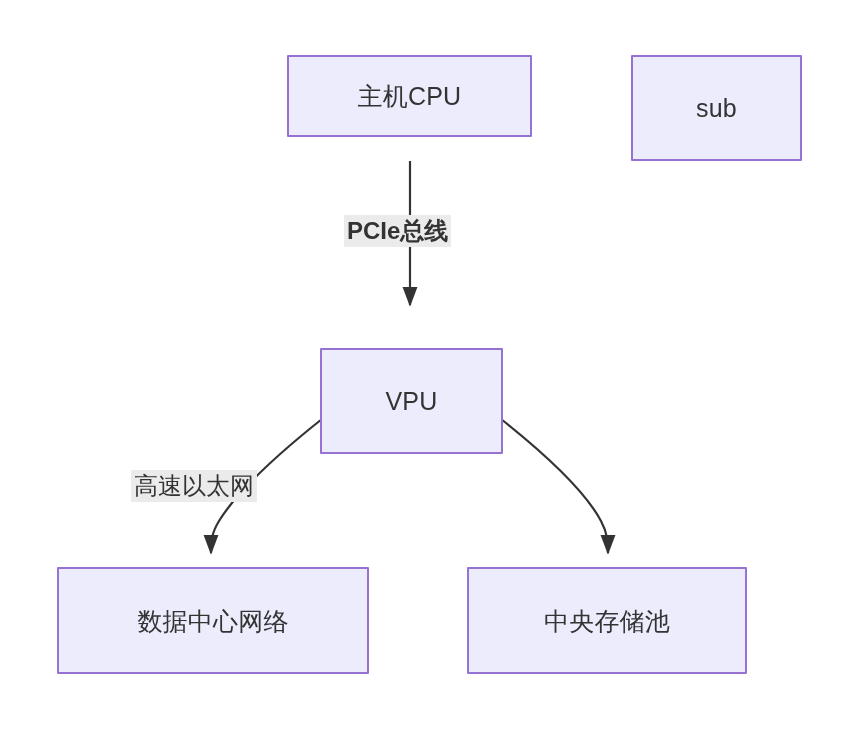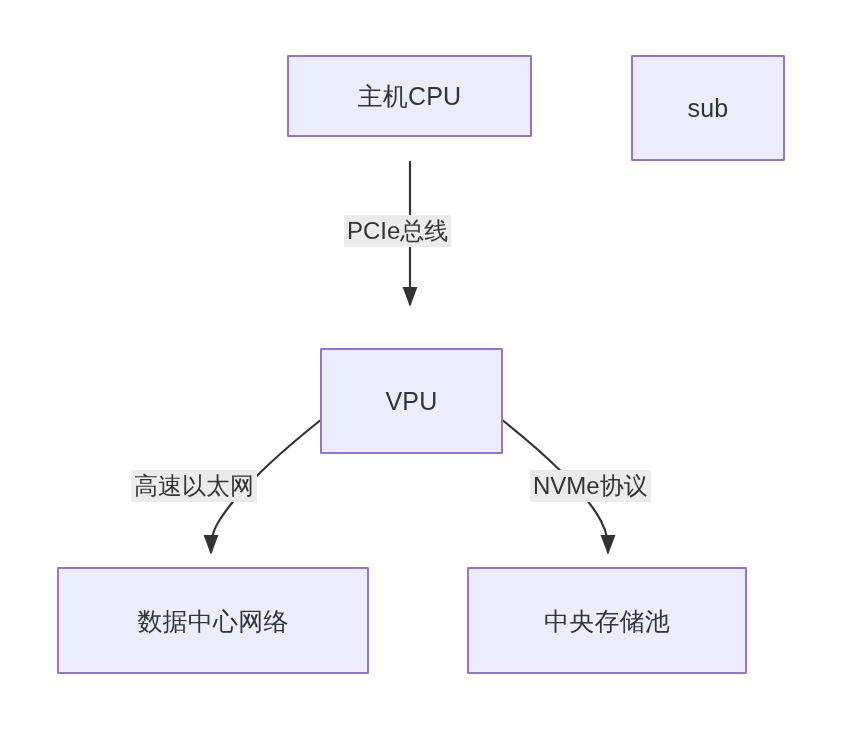--- a/index.html
+++ b/index.html
@@ -71,35 +71,34 @@
 
     <path d="M 322,419 C 288,446 240,487 219,521 C 211,534 211,543 211,553" stroke="#333333" stroke-width="2.2" fill="none" marker-end="url(#arrowhead)"></path>
 
     <path d="M 501,419 C 535,446 583,487 601,521 C 608,534 608,543 608,553" stroke="#333333" stroke-width="2.2" fill="none" marker-end="url(#arrowhead)"></path>
   </svg>
 
   <div class="node-box" style="left:287px; top:55px; width:245px; height:82px;">
     <span class="node-label">主机CPU</span>
   </div>
 
-  <div class="node-box" style="left:631px; top:55px; width:154px; height:106px;">
+  <div class="node-box" style="left:631px; top:55px; width:171px; height:106px;">
     <span class="node-label">sub</span>
   </div>
 
   <div class="node-box" style="left:320px; top:312px; width:183px; height:106px;margin-top:36px;">
     <span class="node-label">VPU</span>
   </div>
 
   <div class="node-box" style="left:57px; top:567px; width:312px; height:107px;">
     <span class="node-label">数据中心网络</span>
   </div>
 
   <div class="node-box" style="left:467px; top:567px; width:280px; height:107px;">
     <span class="node-label">中央存储池</span>
   </div>
 
-  <div class="edge-label" style="left:344px; top:215px;">PCIe总线</div>
+  <div class="edge-label" style="left:344px; top:215px;font-weight:bold;">PCIe总线</div>
 
   <div class="edge-label" style="left:131px; top:470px;text-align:right;">高速以太网</div>
 
-  <div class="edge-label" style="left:530px; top:470px;">NVMe协议</div>
 
 </div>
 
 </body></html>

